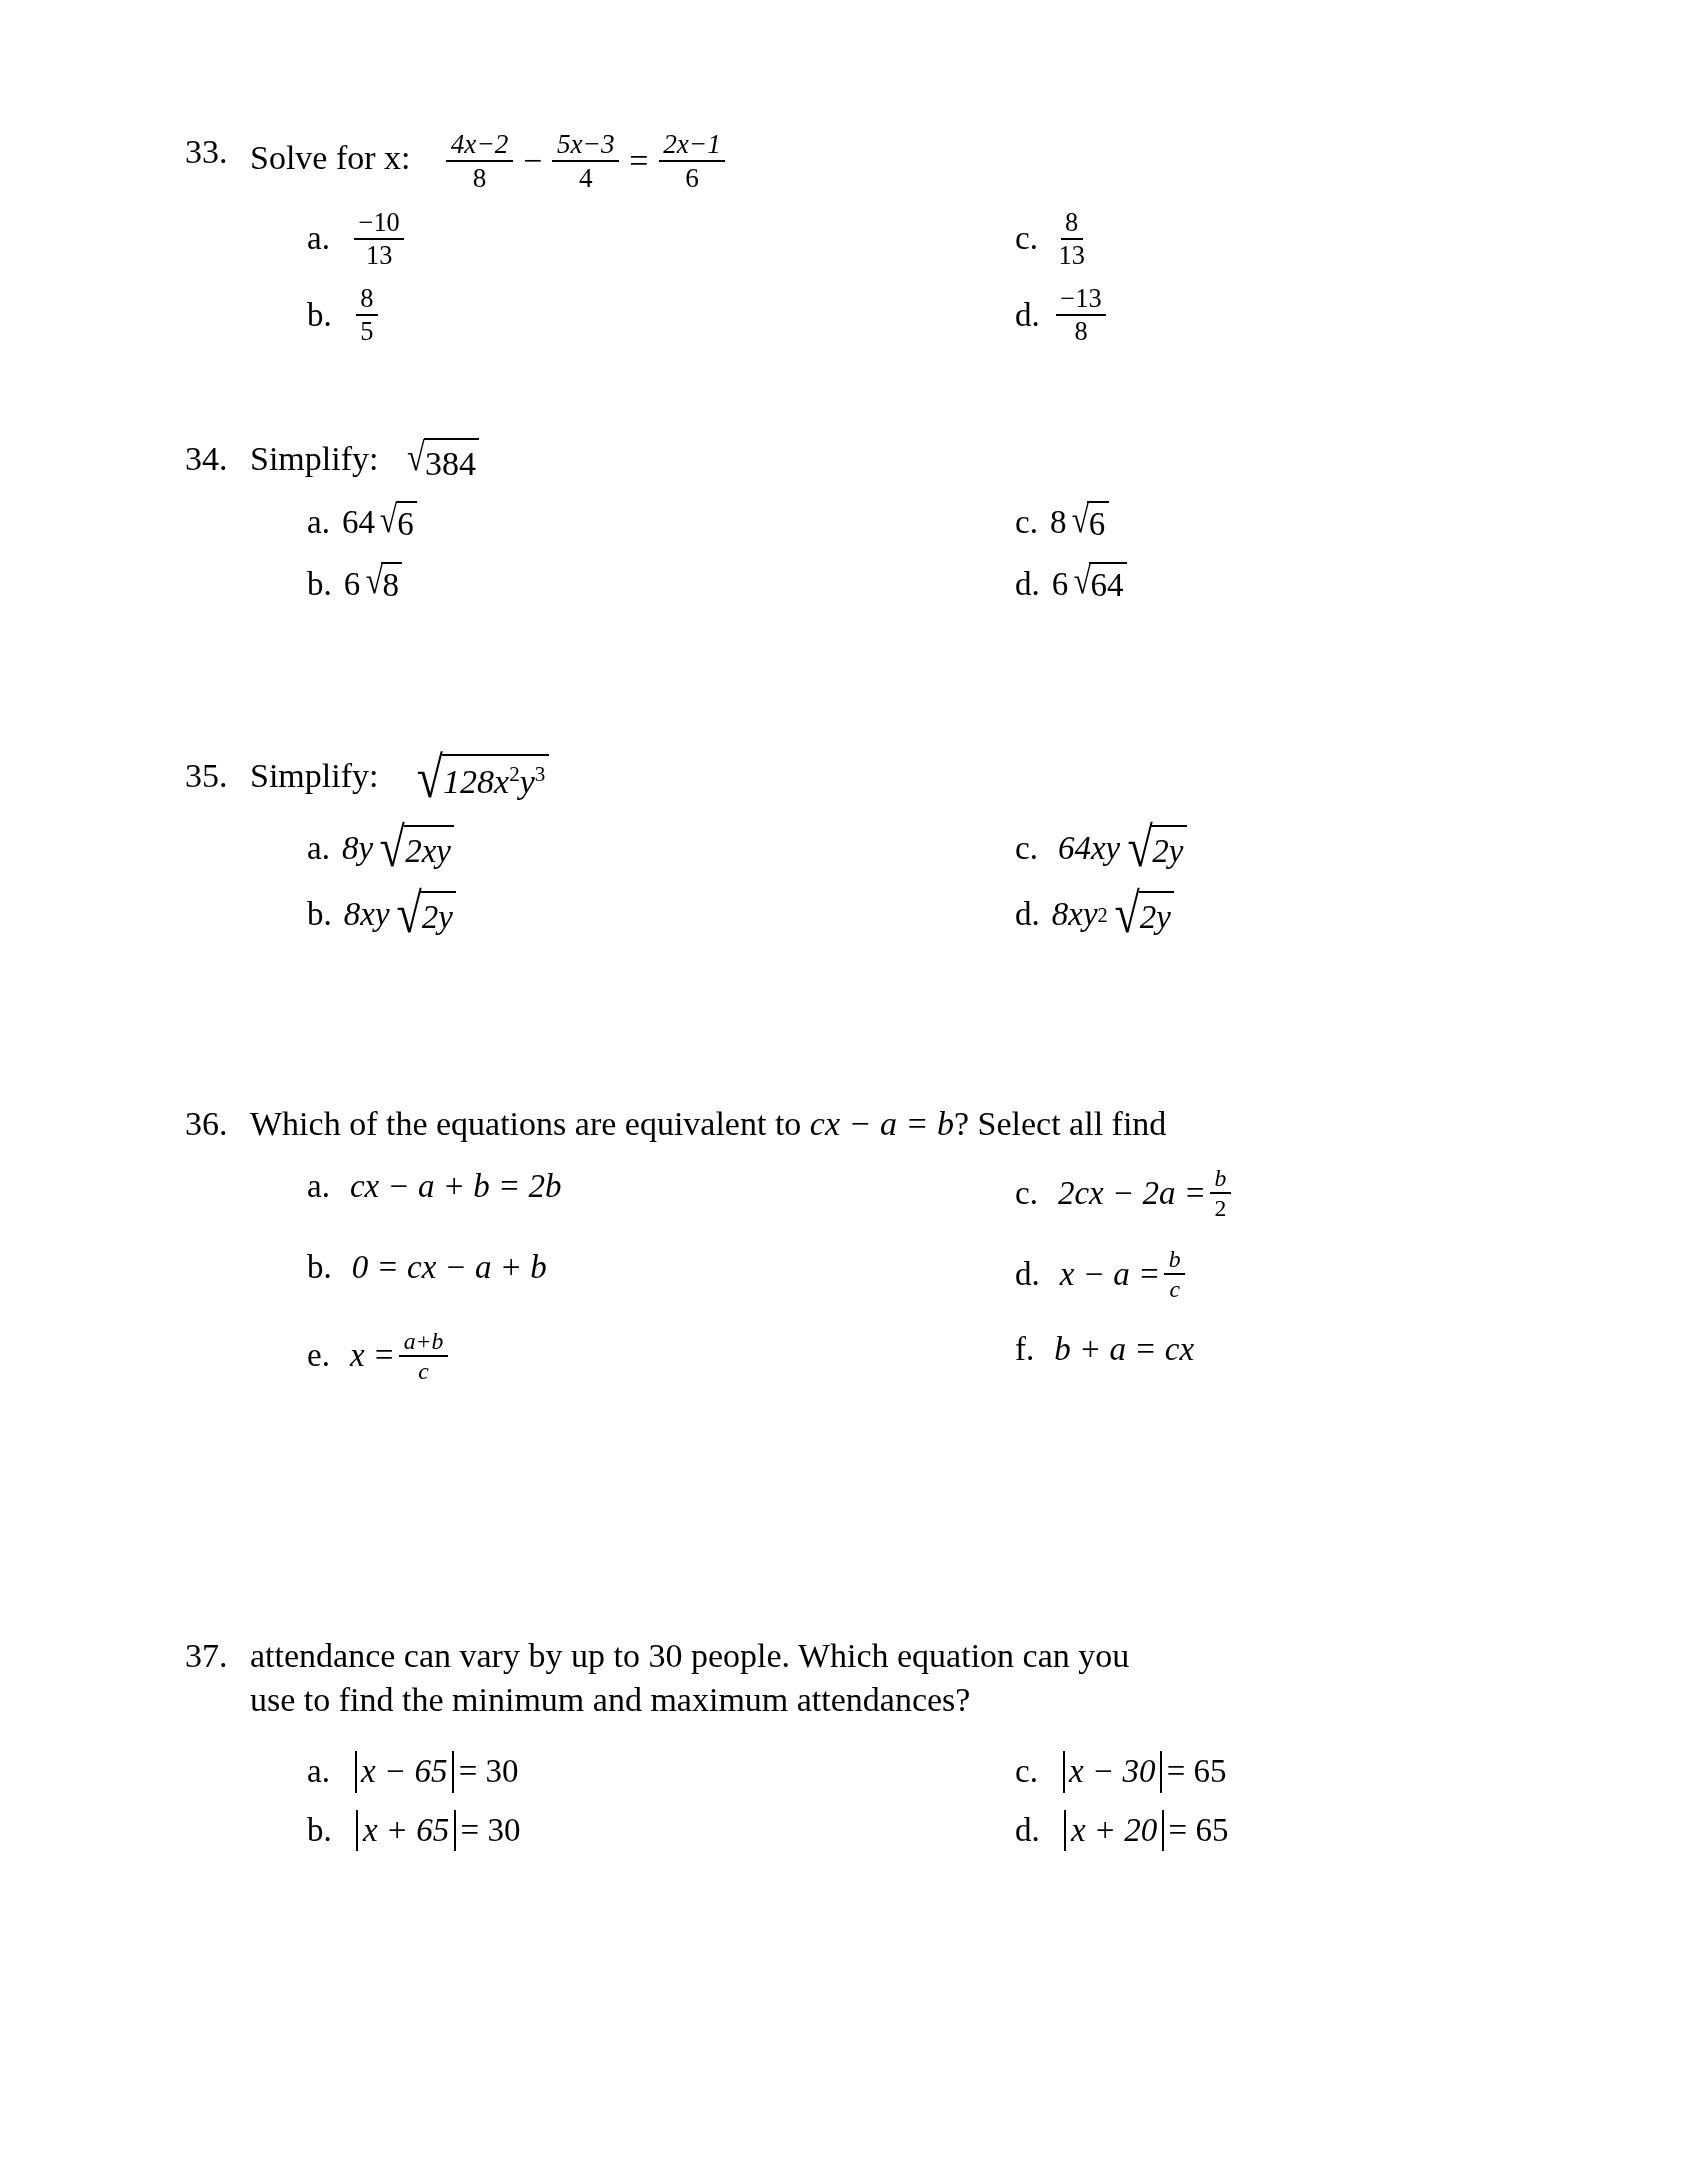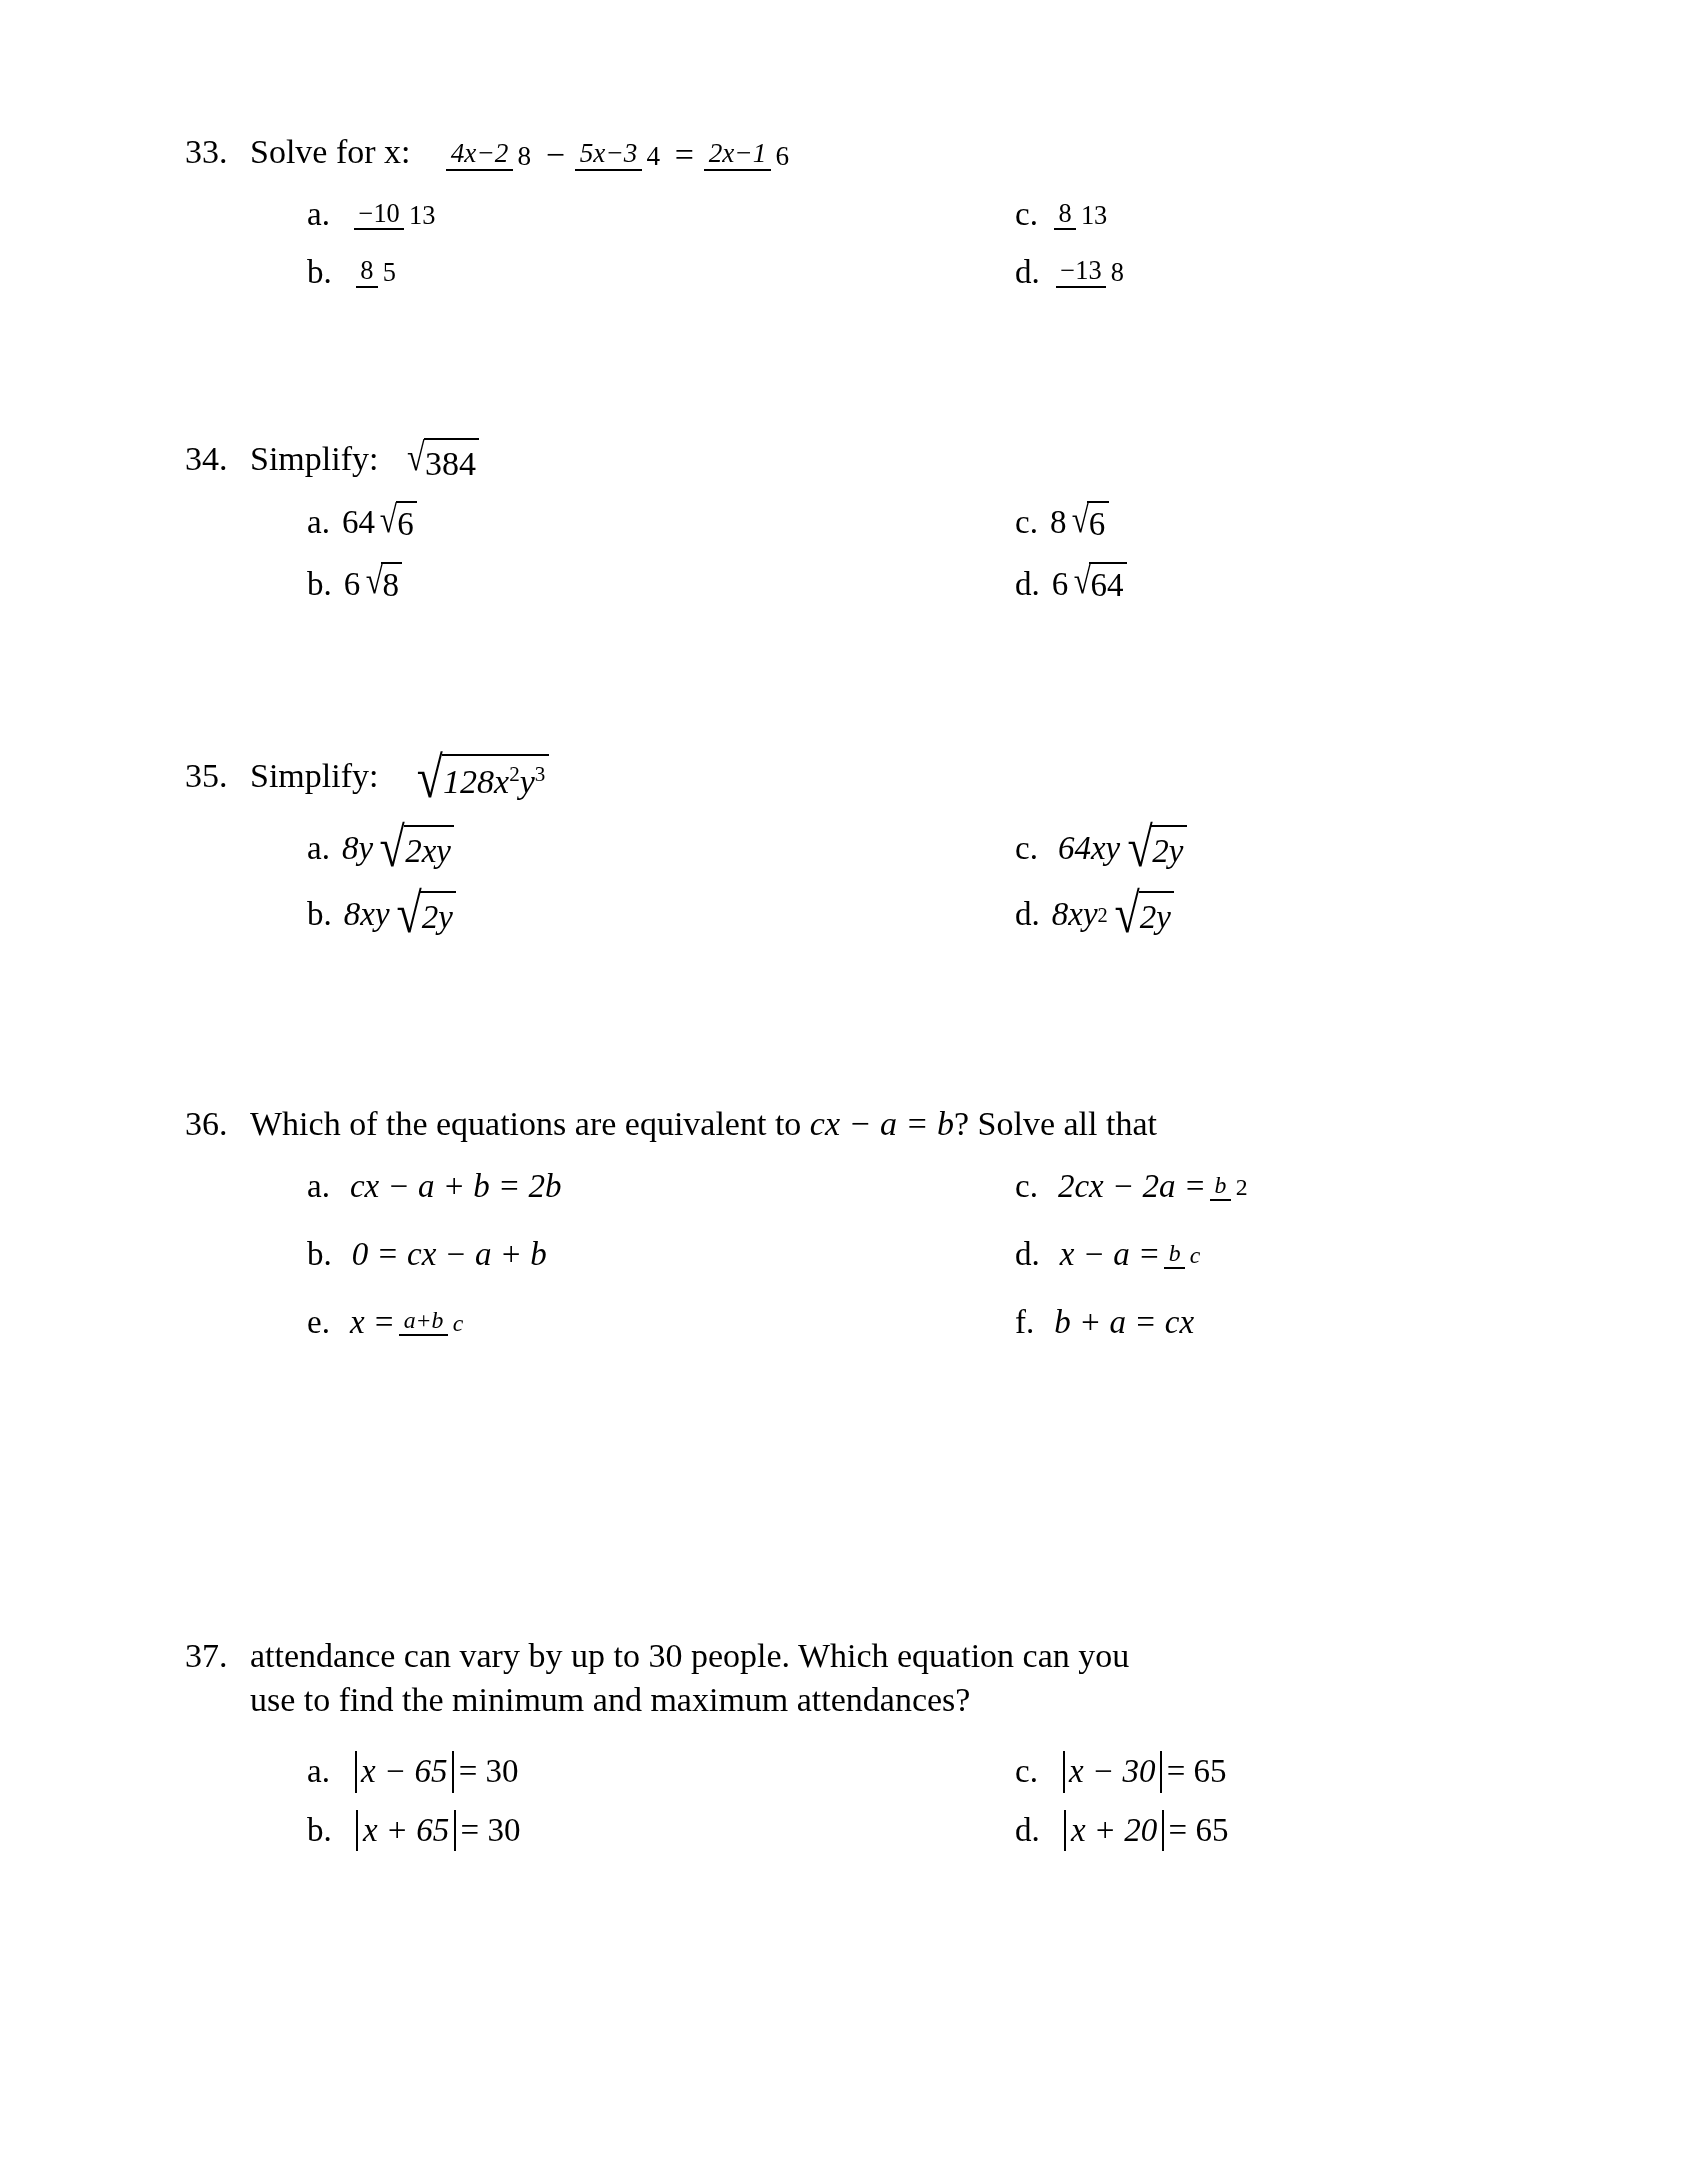--- a/index.html
+++ b/index.html
@@ -71,21 +71,21 @@
   .opt-letter.wide { margin-right: 20px; }
   .opt-val { display: flex; align-items: center; }
 
   
   .mi { font-style: italic; }
   .mn { font-style: normal; }
   .mo { font-style: normal; padding: 0 0.18em; }
 
   .frac {
     display: inline-flex;
-    flex-direction: row;
+    flex-direction: column;
     align-items: center;
     vertical-align: middle;
     margin: 0 4px;
     line-height: 1.04;
   }
   .frac .num {
     padding: 0 4.6px 1.3px 4.6px;
     border-bottom: 2.6px solid #000;
     font-size: 0.80em;
     white-space: nowrap;
@@ -344,21 +344,21 @@
         </div>
       </div>
     </div>
   </div>
 
   <div class="question" style="top:1102px;">
     <div class="q-head">
       <span class="q-num">36.</span>
       <span class="q-body">
         <span>Which of the equations are equivalent to</span>
-        <span class="mi">cx − a = b</span><span>? Solve all that</span>
+        <span class="mi">cx − a = b</span><span>? Select all find</span>
       </span>
     </div>
 
     <div class="options" style="margin-top:20px;">
       <div class="opt-row">
         <div class="opt opt-left">
           <span class="opt-letter wide">a.</span>
           <span class="opt-val mi">cx − a + b = 2b</span>
         </div>
         <div class="opt opt-right">

